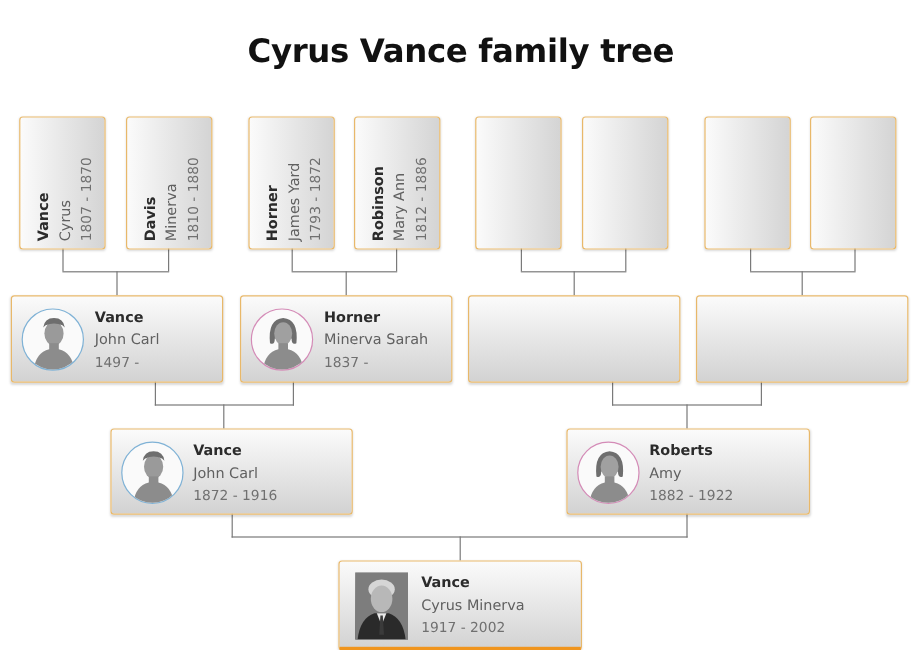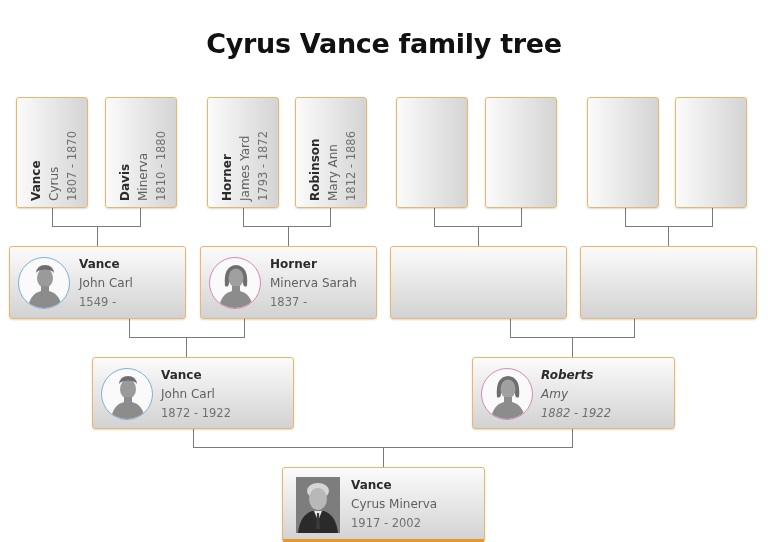--- a/index.html
+++ b/index.html
@@ -124,21 +124,21 @@
     <svg width="52" height="52" viewBox="0 0 52 52">
       <ellipse cx="26" cy="20" rx="8" ry="10" fill="#9a9a9a"></ellipse>
       <path d="M17 15 Q18 7 26 7 Q34 7 35 15 L33 13 Q26 10 19 13 Z" fill="#6e6e6e"></path>
       <rect x="22" y="28" width="8" height="6" fill="#8c8c8c"></rect>
       <path d="M9 52 Q10 36 22 33 L30 33 Q42 36 43 52 Z" fill="#8c8c8c"></path>
     </svg>
   </div>
   <div class="htext" style="left:69px;">
     <div class="sur">Vance</div>
     <div class="given">John Carl</div>
-    <div class="dates">1549 -</div>
+    <div class="dates">1497 -</div>
   </div>
 </div>
 <div class="box hbox" style="left:200px;top:246px;width:177px;height:73px;">
   <div class="avatar female">
     <svg width="52" height="52" viewBox="0 0 52 52">
       <path d="M15 28 Q13 8 26 7 Q39 8 37 28 Q33 30 33 24 L19 24 Q19 30 15 28 Z" fill="#6e6e6e"></path>
       <ellipse cx="26" cy="20" rx="7.5" ry="9.5" fill="#a0a0a0"></ellipse>
       <rect x="22" y="28" width="8" height="6" fill="#8c8c8c"></rect>
       <path d="M9 52 Q10 36 22 33 L30 33 Q42 36 43 52 Z" fill="#8c8c8c"></path>
     </svg>
@@ -157,24 +157,24 @@
     <svg width="52" height="52" viewBox="0 0 52 52">
       <ellipse cx="26" cy="20" rx="8" ry="10" fill="#9a9a9a"></ellipse>
       <path d="M17 15 Q18 7 26 7 Q34 7 35 15 L33 13 Q26 10 19 13 Z" fill="#6e6e6e"></path>
       <rect x="22" y="28" width="8" height="6" fill="#8c8c8c"></rect>
       <path d="M9 52 Q10 36 22 33 L30 33 Q42 36 43 52 Z" fill="#8c8c8c"></path>
     </svg>
   </div>
   <div class="htext" style="left:68px;">
     <div class="sur">Vance</div>
     <div class="given">John Carl</div>
-    <div class="dates">1872 - 1922</div>
-  </div>
-</div>
-<div class="box hbox" style="left:472px;top:357px;width:203px;height:72px;font-style:italic;">
+    <div class="dates">1872 - 1916</div>
+  </div>
+</div>
+<div class="box hbox" style="left:472px;top:357px;width:203px;height:72px;">
   <div class="avatar female">
     <svg width="52" height="52" viewBox="0 0 52 52">
       <path d="M15 28 Q13 8 26 7 Q39 8 37 28 Q33 30 33 24 L19 24 Q19 30 15 28 Z" fill="#6e6e6e"></path>
       <ellipse cx="26" cy="20" rx="7.5" ry="9.5" fill="#a0a0a0"></ellipse>
       <rect x="22" y="28" width="8" height="6" fill="#8c8c8c"></rect>
       <path d="M9 52 Q10 36 22 33 L30 33 Q42 36 43 52 Z" fill="#8c8c8c"></path>
     </svg>
   </div>
   <div class="htext" style="left:68px;">
     <div class="sur">Roberts</div>

